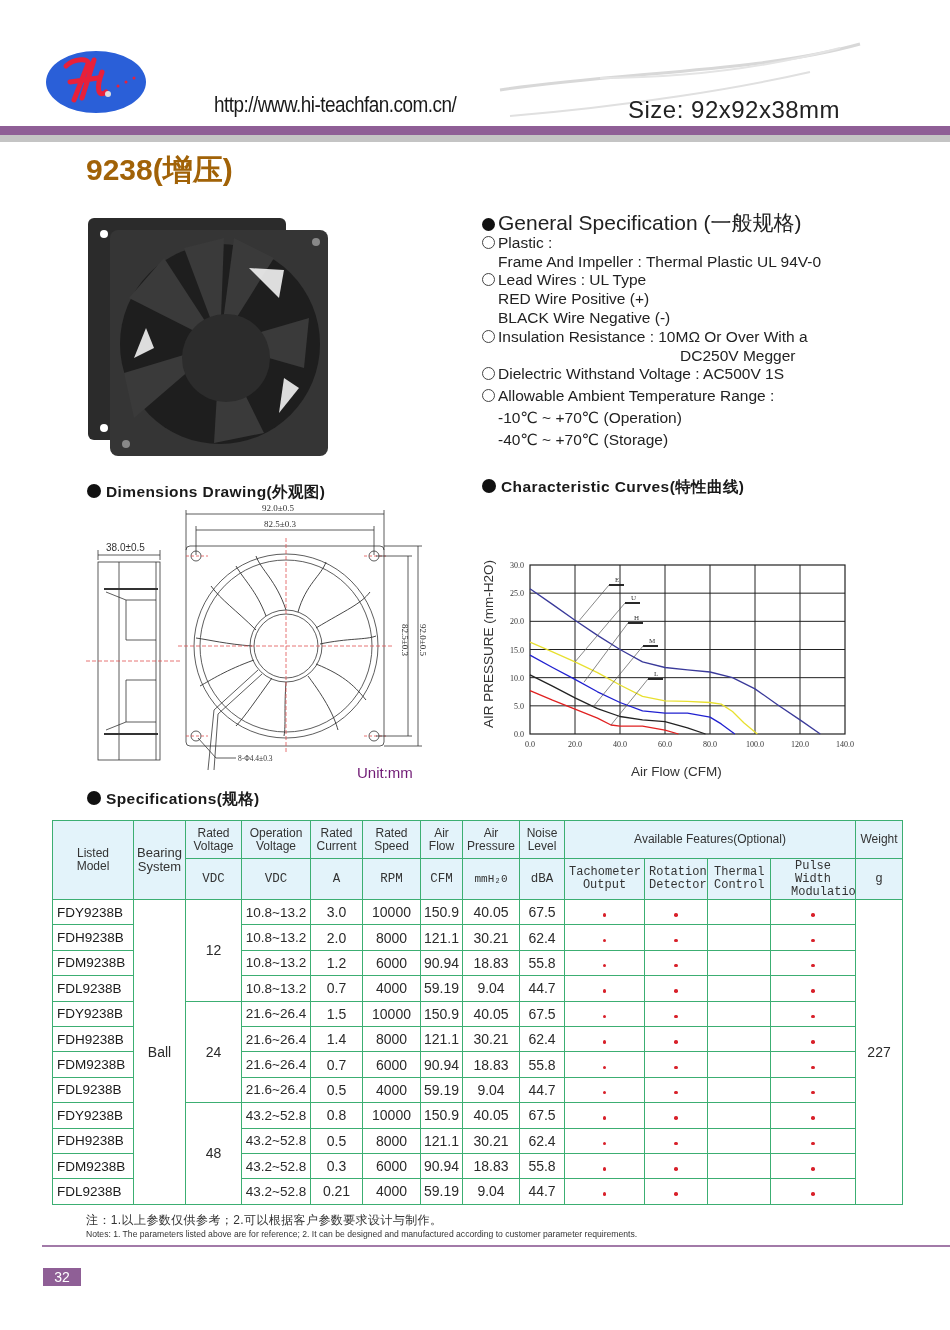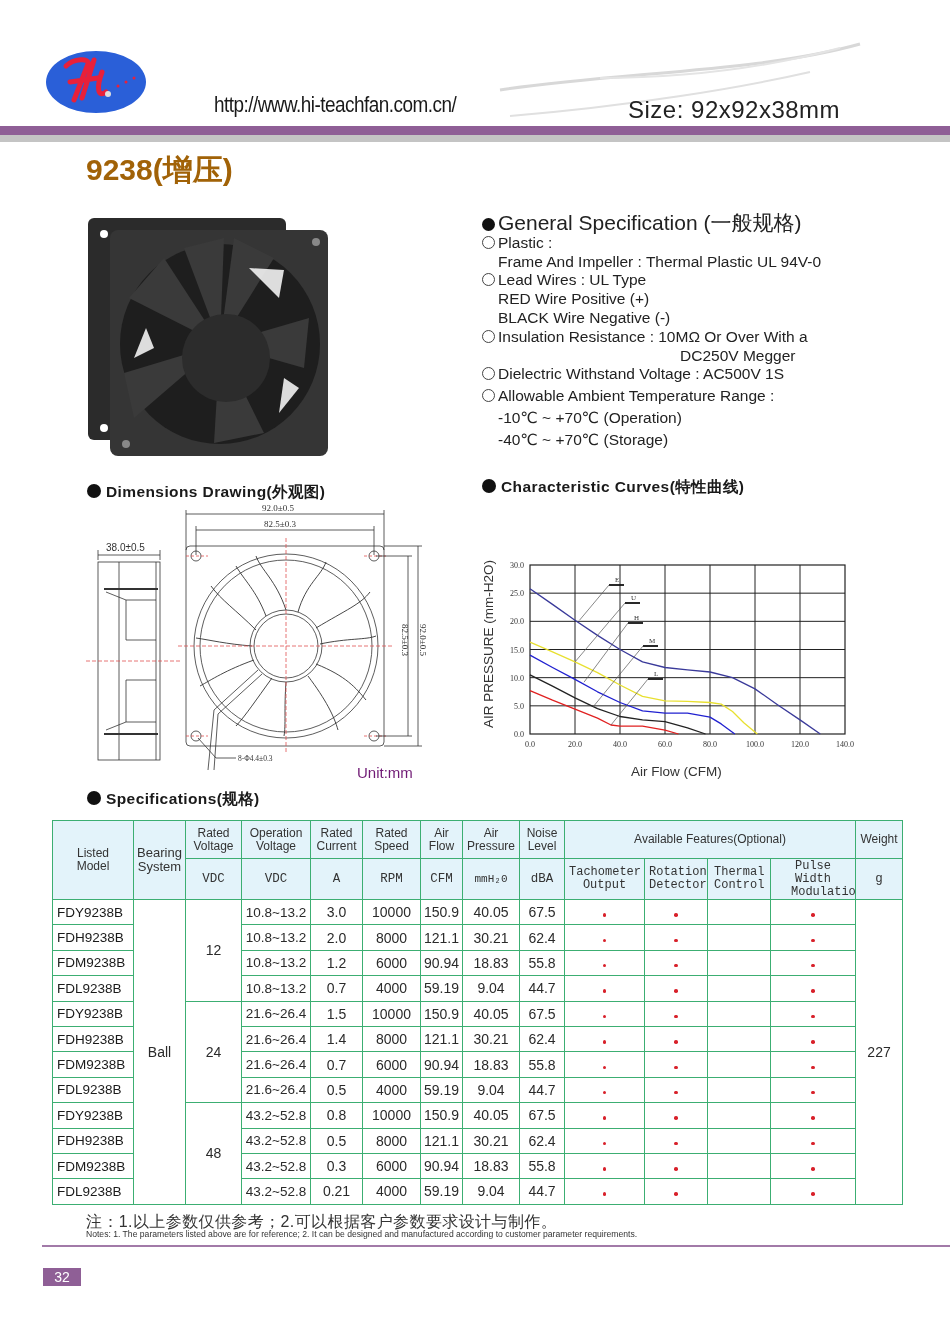--- a/index.html
+++ b/index.html
@@ -43,21 +43,21 @@
   .spec-table tr.h1 td, .spec-table tr.h2 td { background: #e3f3fa; font-size: 12px; line-height: 13px; color: #333; }
   .spec-table tr.h1 { height: 38px; }
   .spec-table tr.h2 { height: 36px; font-family: Liberation Mono, monospace; }
   .spec-table tr.h2 td.unitcell { font-size: 12.5px; }
   .spec-table tr.d { height: 25.4px; }
   .spec-table td.model { text-align: left; padding-left: 4px; font-size: 13.5px; color: #1a1a1a; }
   .spec-table td.big { font-size: 14px; }
   .spec-table td.listed { font-size: 13.5px; line-height: 15px; }
   .reddot { display: inline-block; width: 3.5px; height: 3.5px; background: #d8202a; border-radius: 50%; }
 
-  .notes-cn { left: 86px; top: 1212px; font-size: 16px; color: #333; letter-spacing: 0.4px; }
+  .notes-cn { left: 86px; top: 1212px; font-size: 12px; color: #333; letter-spacing: 0.4px; }
   .notes-en { left: 86px; top: 1229px; font-size: 8.6px; color: #333; white-space: nowrap; }
   .footer-line { left: 42px; top: 1245px; width: 908px; height: 2px; background: #a27aa8; }
   .page-num { left: 43px; top: 1268px; width: 38px; height: 18px; background: #8f5f96; color: #fff; font-size: 14px; text-align: center; line-height: 18px; }
 </style>
 </head>
 <body>
 
 <div class="abs logo">
   <svg width="115" height="68" viewBox="0 0 115 68">
     <ellipse cx="52" cy="34" rx="50" ry="31" fill="#2a5fd8"></ellipse>

